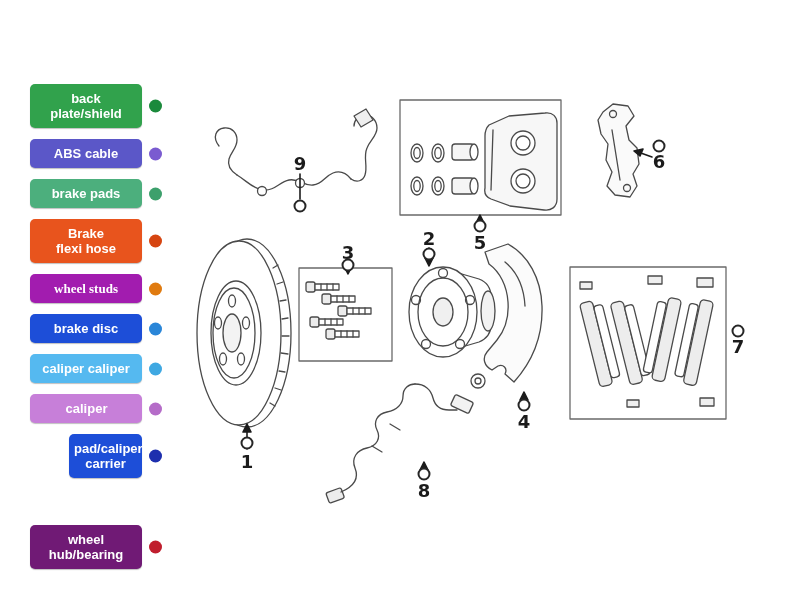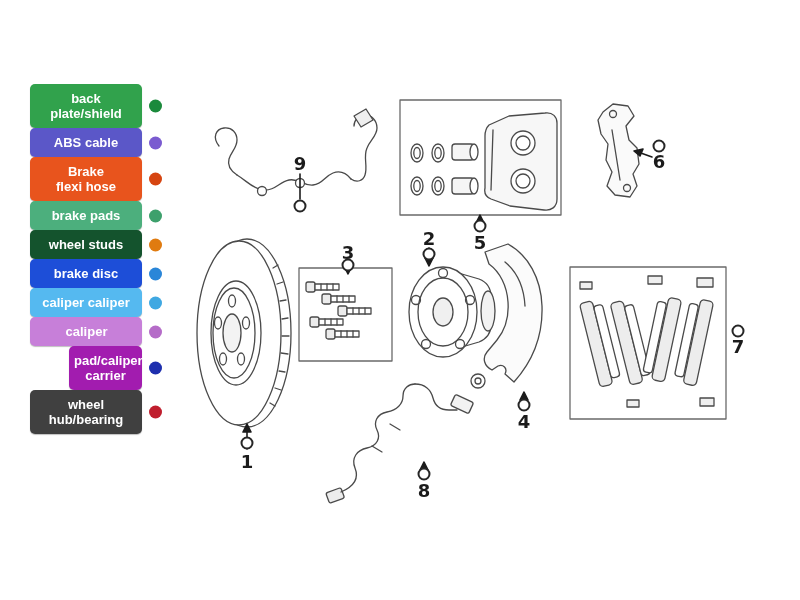--- a/index.html
+++ b/index.html
@@ -1,17 +1,17 @@
 <!DOCTYPE html>
 <html><head>
 <meta charset="utf-8">
 <style>
   html,body{margin:0;padding:0}
   body{width:800px;height:600px;position:relative;background:#ffffff;font-family:"Liberation Sans",sans-serif;overflow:hidden}
-  .labels{position:absolute;left:30px;top:84px;width:112px;display:flex;flex-direction:column;}
+  .labels{position:absolute;left:30px;top:84px;width:112px;display:flex;flex-direction:column;gap:11px}
   .chip{position:relative;border-radius:5px;color:#fff;font-weight:bold;font-size:13px;line-height:15px;text-align:center;padding:7px 5px;box-shadow:0 1px 1px rgba(0,0,0,.25);cursor:grab}
   .chip-text{white-space:pre-line}
   .dot{position:absolute;right:-20px;top:50%;transform:translateY(-50%);width:13px;height:13px;border-radius:50%}
   .art{position:absolute;left:0;top:0}
   .co{position:absolute;transform:translate(-50%,-50%);font-size:18px;font-weight:bold;color:#1b1b1b;font-family:"DejaVu Sans",sans-serif}
   .target{position:absolute;transform:translate(-50%,-50%);width:9px;height:9px;border:2.5px solid #262626;border-radius:50%;background:#fff}
 </style>
 </head>
 <body>
 
@@ -185,51 +185,51 @@
 <div class="labels">
   <div class="chip" style="background: rgb(49, 162, 76);">
     <span class="chip-text">back
 plate/shield</span>
     <span class="dot" style="background: rgb(27, 138, 60);"></span>
   </div>
   <div class="chip" style="background: rgb(91, 87, 200);">
     <span class="chip-text">ABS cable</span>
     <span class="dot" style="background: rgb(122, 91, 208);"></span>
   </div>
+  <div class="chip" style="background: rgb(76, 175, 125);">
+    <span class="chip-text">brake pads</span>
+    <span class="dot" style="background: rgb(61, 160, 108);"></span>
+  </div>
   <div class="chip" style="background: rgb(232, 84, 29);">
     <span class="chip-text">Brake
 flexi hose</span>
     <span class="dot" style="background: rgb(214, 69, 17);"></span>
   </div>
-  <div class="chip" style="background: rgb(76, 175, 125);">
-    <span class="chip-text">brake pads</span>
-    <span class="dot" style="background: rgb(61, 160, 108);"></span>
-  </div>
-  <div class="chip" style="background: #14532d;">
+  <div class="chip" style="background: #a21caf; font-family: Liberation Serif, serif;">
     <span class="chip-text">wheel studs</span>
     <span class="dot" style="background: rgb(224, 123, 16);"></span>
   </div>
   <div class="chip" style="background: #1d4ed8;">
     <span class="chip-text">brake disc</span>
     <span class="dot" style="background: rgb(42, 134, 216);"></span>
   </div>
   <div class="chip" style="background: rgb(85, 185, 240);">
     <span class="chip-text">caliper caliper</span>
     <span class="dot" style="background: rgb(63, 168, 226);"></span>
   </div>
   <div class="chip" style="background: rgb(199, 127, 217); padding-left: 6px;">
     <span class="chip-text">caliper</span>
     <span class="dot" style="background: rgb(181, 108, 200);"></span>
   </div>
-  <div class="chip" style="background: #a21caf; margin-left: 39px;">
+  <div class="chip" style="background: #1d4ed8; margin-left: 39px;">
     <span class="chip-text">pad/caliper
 carrier</span>
     <span class="dot" style="background: rgb(30, 47, 174);"></span>
   </div>
-  <div class="chip" style="background: #404040;">
+  <div class="chip" style="background: #701a75; margin-top: 36px;">
     <span class="chip-text">wheel
 hub/bearing</span>
     <span class="dot" style="background: rgb(192, 30, 46);"></span>
   </div>
 </div>
 
 <span class="co" style="left:247px;top:461px">1</span>
 <span class="co" style="left:429px;top:238px">2</span>
 <span class="co" style="left:348px;top:252px">3</span>
 <span class="co" style="left:524px;top:421px">4</span>

